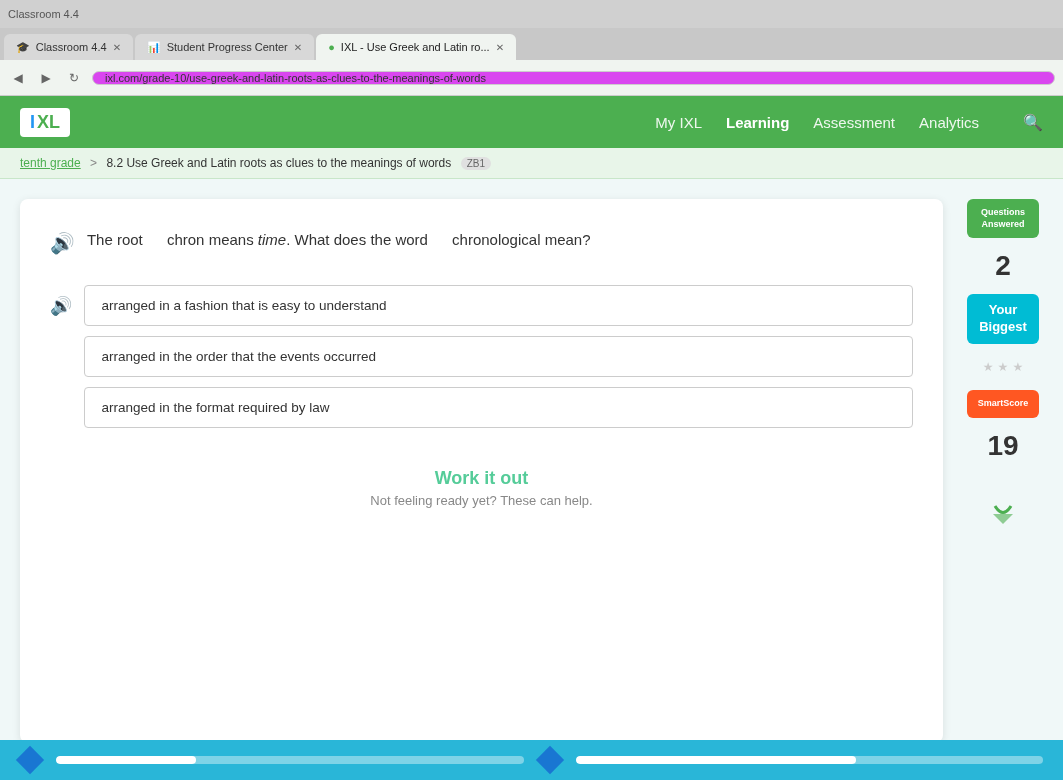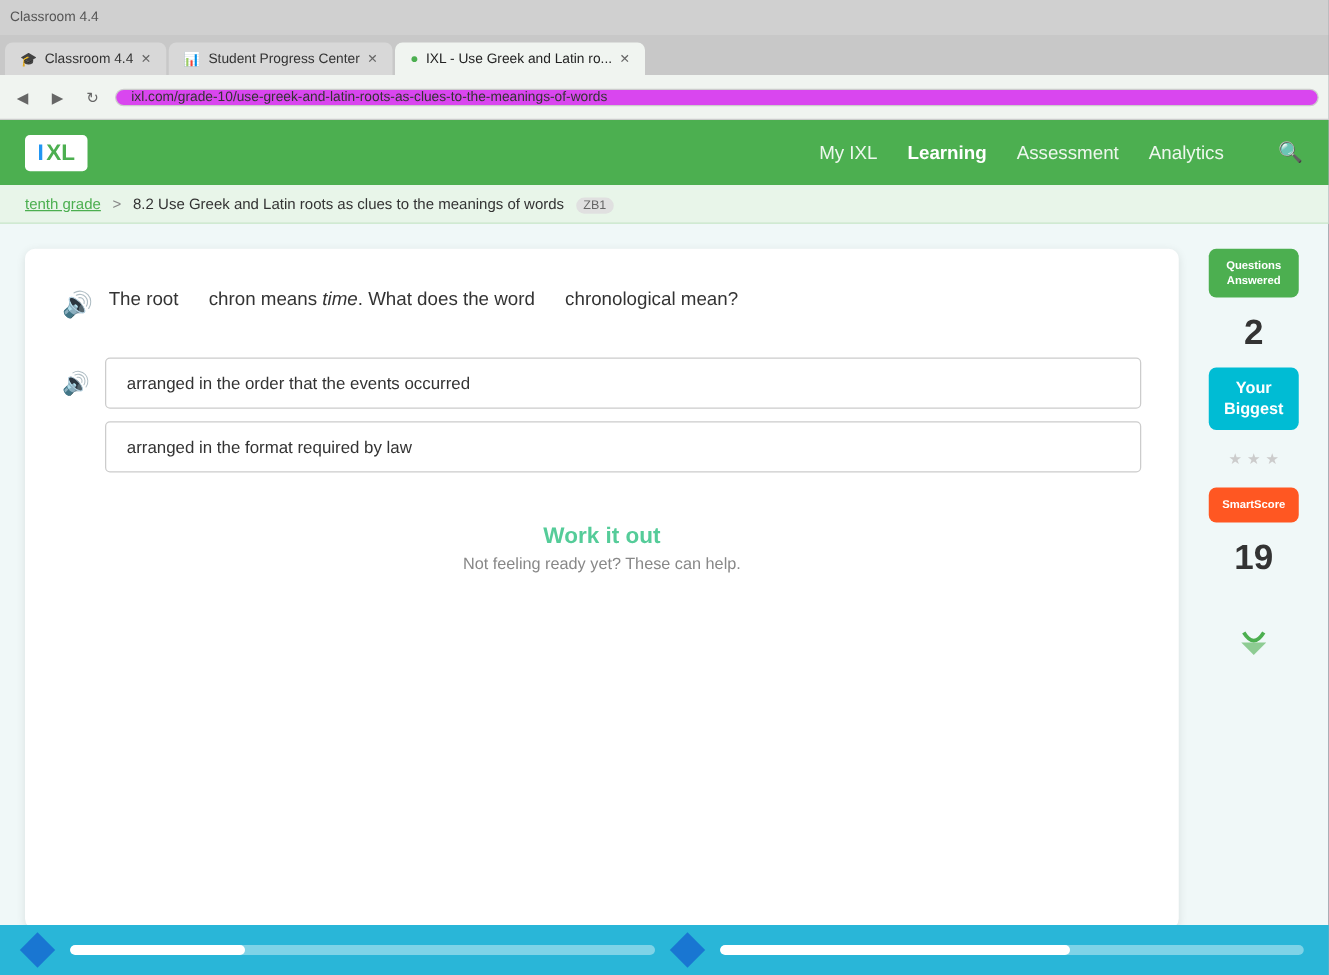--- a/index.html
+++ b/index.html
@@ -419,20 +419,23 @@
         <span class="speaker-icon">🔊</span>
         <div class="question-text">
           <span>The root </span><strong>chron</strong><span> means </span><em>time</em><span>. What does the word </span><strong>chronological</strong><span> mean?</span>
         </div>
       </div>
 
       <div class="answer-section">
         <span class="answer-speaker">🔊</span>
         <div class="answer-options">
           <button class="answer-option">
+            <span>arranged in a fashion that is easy to understand</span>
+          </button>
+          <button class="answer-option">
             <span>arranged in the order that the events occurred</span>
           </button>
           <button class="answer-option">
             <span>arranged in the format required by law</span>
           </button>
         </div>
       </div>
 
 
       <div class="work-it-out">

